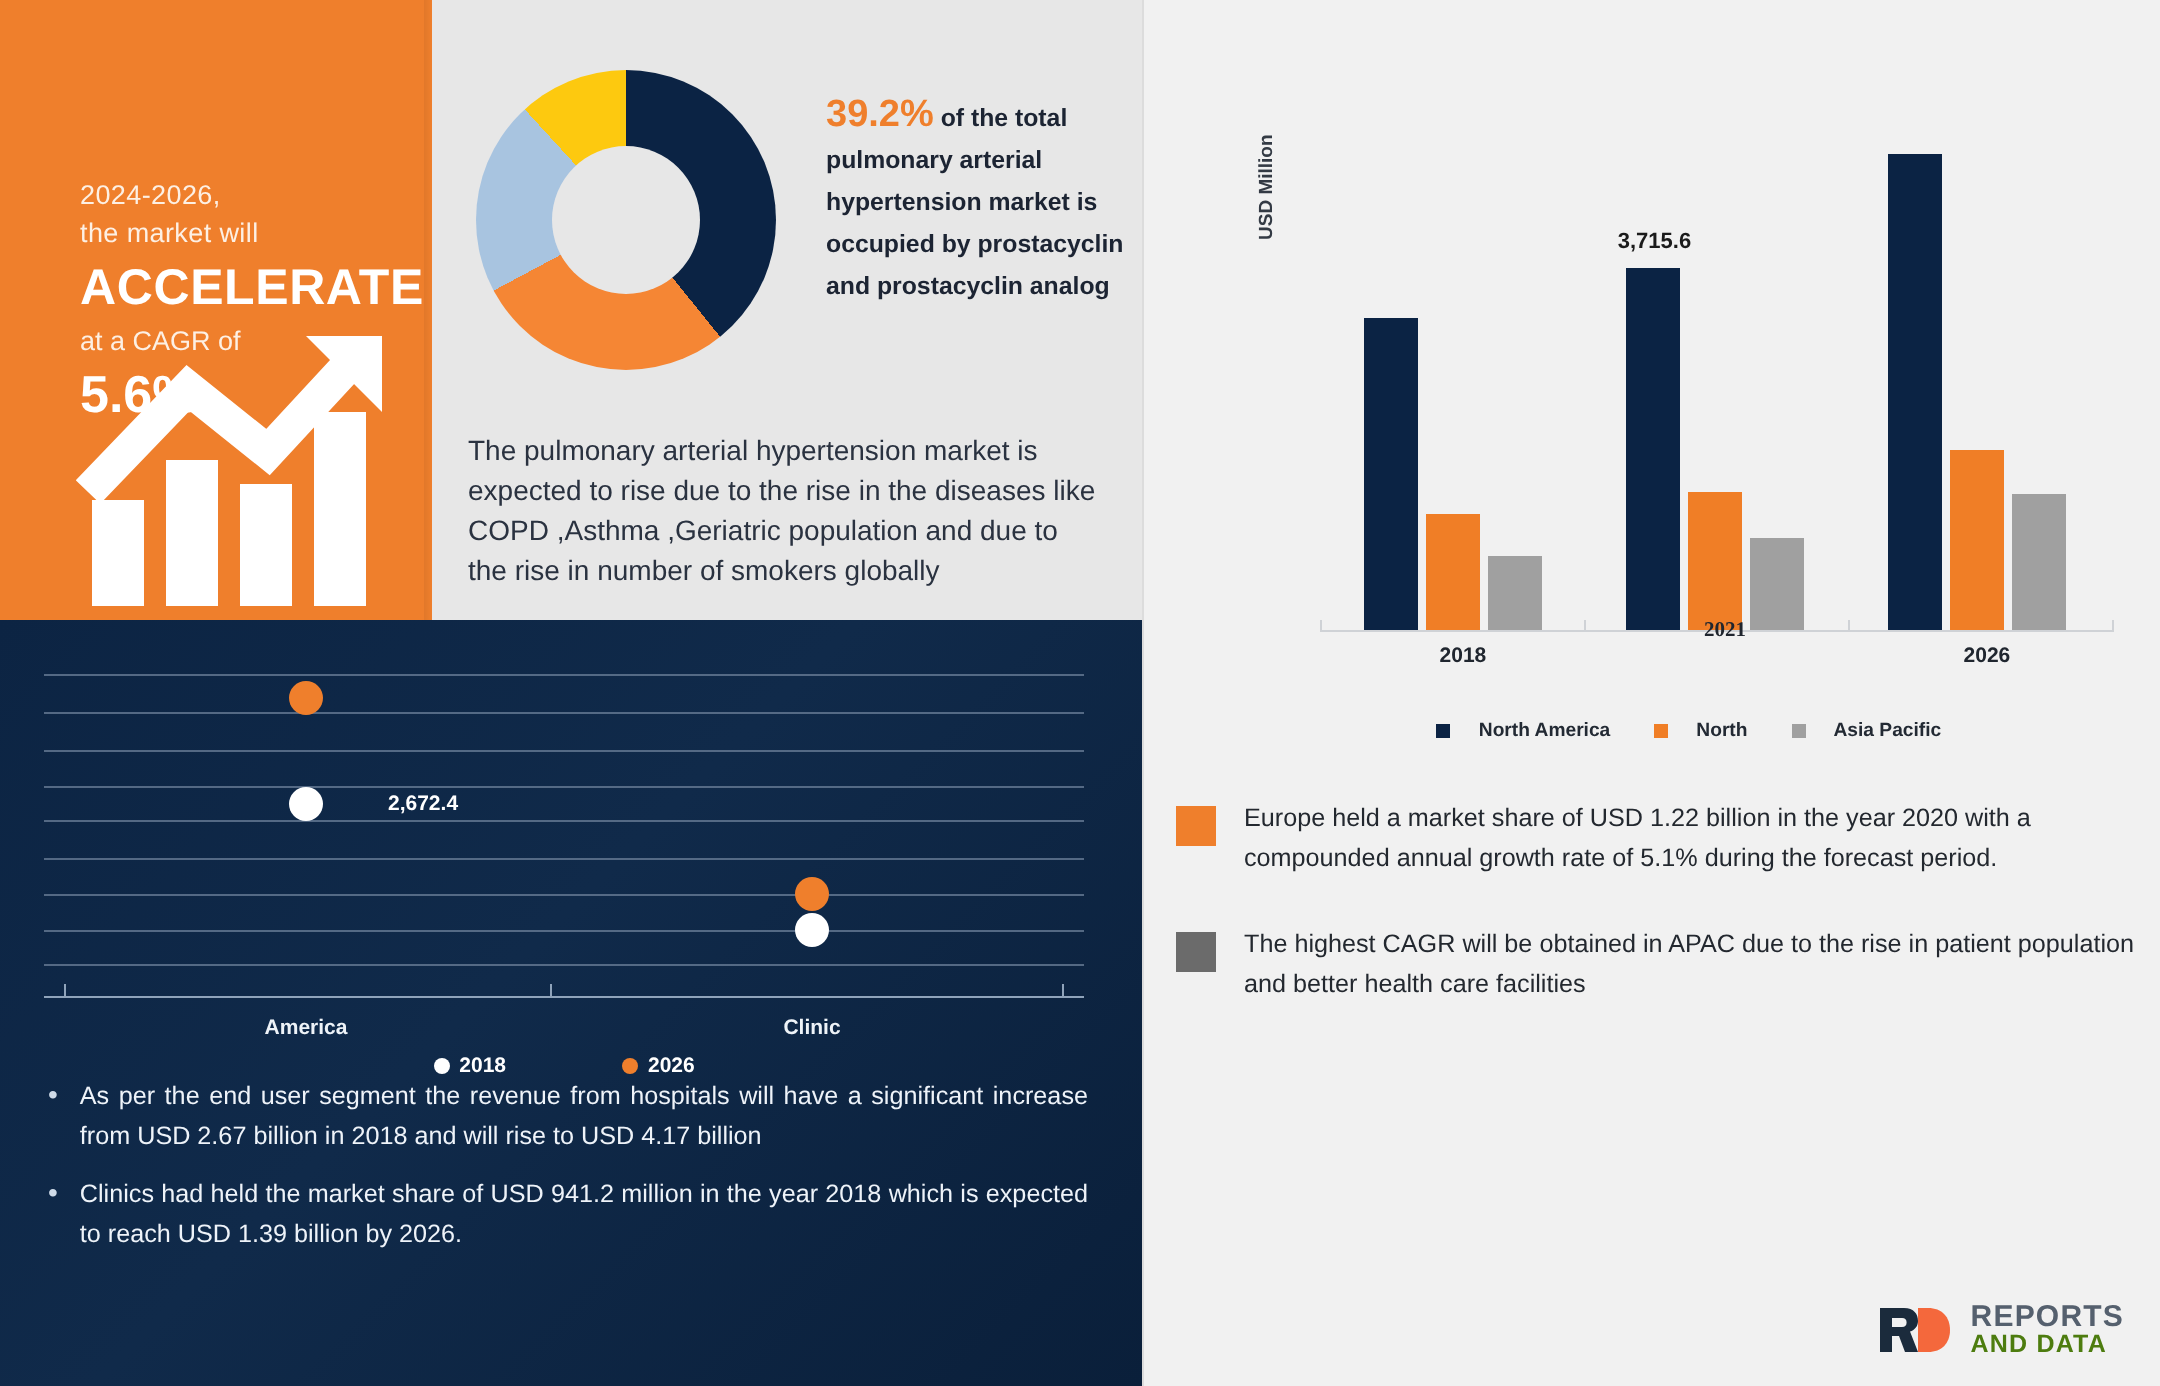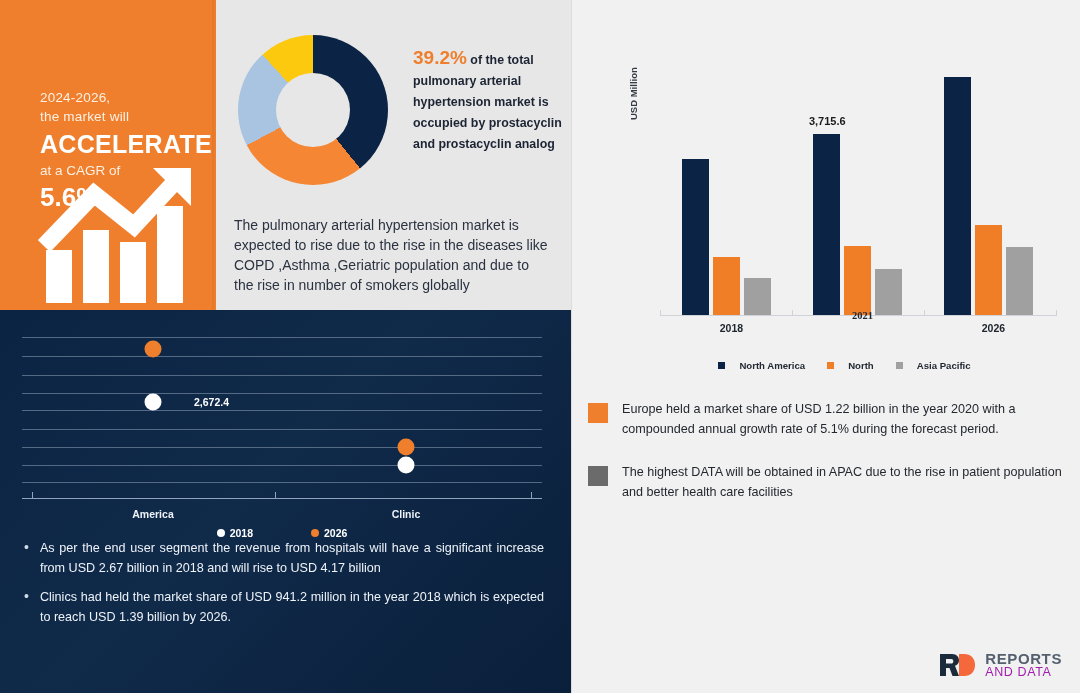--- a/index.html
+++ b/index.html
@@ -87,21 +87,21 @@
   
   .note-list { position: absolute; left: 16px; top: 400px; width: 480px; }
   .note { display: flex; gap: 14px; margin-bottom: 24px; }
   .note-swatch { flex: 0 0 auto; width: 20px; height: 20px; margin-top: 3px; }
   .note-text { font-size: 12.6px; line-height: 19.5px; color: #23282f; }
 
   .logo { position: absolute; right: 18px; bottom: 14px; display: flex; align-items: center; gap: 7px; }
   .logo-mark { width: 40px; height: 28px; position: relative; }
   .logo-text { line-height: 1; }
   .logo-l1 { font-size: 15px; font-weight: bold; color: #55606e; letter-spacing: .6px; }
-  .logo-l2 { font-size: 12.5px; font-weight: normal; color: #a21caf; letter-spacing: .6px; }
+  .logo-l2 { font-size: 12.5px; font-weight: bold; color: #4d7c0f; letter-spacing: .6px; }
 
   
   .dark-panel {
     position: absolute; left: 0; top: 310px; width: 571px; height: 383px;
     background: linear-gradient(135deg, #0c2443 0%, #102a4a 45%, #0a1f3a 100%);
   }
   .dot-chart { position: absolute; left: 22px; top: 12px; width: 520px; height: 200px; }
   .gridline { position: absolute; left: 0; right: 0; height: 1px; background: #6c8099; opacity: .75; }
   .dot-axis { position: absolute; left: 0; right: 0; bottom: 0; height: 1px; background: #8fa3ba; }
   .dot-tick { position: absolute; bottom: 0; width: 1px; height: 7px; background: #8fa3ba; }
@@ -223,21 +223,21 @@
       </div>
     </div>
 
     <div class="note-list">
       <div class="note">
         <span class="note-swatch" style="background:#ef7f2c"></span>
         <span class="note-text">Europe held a market share of USD 1.22 billion in the year 2020 with a compounded annual growth rate of 5.1% during the forecast period.</span>
       </div>
       <div class="note">
         <span class="note-swatch" style="background:#6b6b6b"></span>
-        <span class="note-text">The highest DATA will be obtained in APAC due to the rise in patient population and better health care facilities</span>
+        <span class="note-text">The highest CAGR will be obtained in APAC due to the rise in patient population and better health care facilities</span>
       </div>
     </div>
 
     <div class="logo">
       <div class="logo-mark">
         <svg width="40" height="28" viewBox="0 0 40 28">
           <path d="M2,3 L14,3 C19,3 21,6 21,9.5 C21,12 19.5,14 17,14.8 L21,25 L14.5,25 L11.5,17 L8,17 L8,25 L2,25 Z
                    M8,8 L8,12.5 L13,12.5 C14.6,12.5 15.3,11.6 15.3,10.2 C15.3,8.9 14.6,8 13,8 Z" fill="#1b2b3c"></path>
           <path d="M21,3 L26,3 C33,3 37,7.5 37,14 C37,20.5 33,25 26,25 L21,25 Z" fill="#f4683c"></path>
         </svg>

